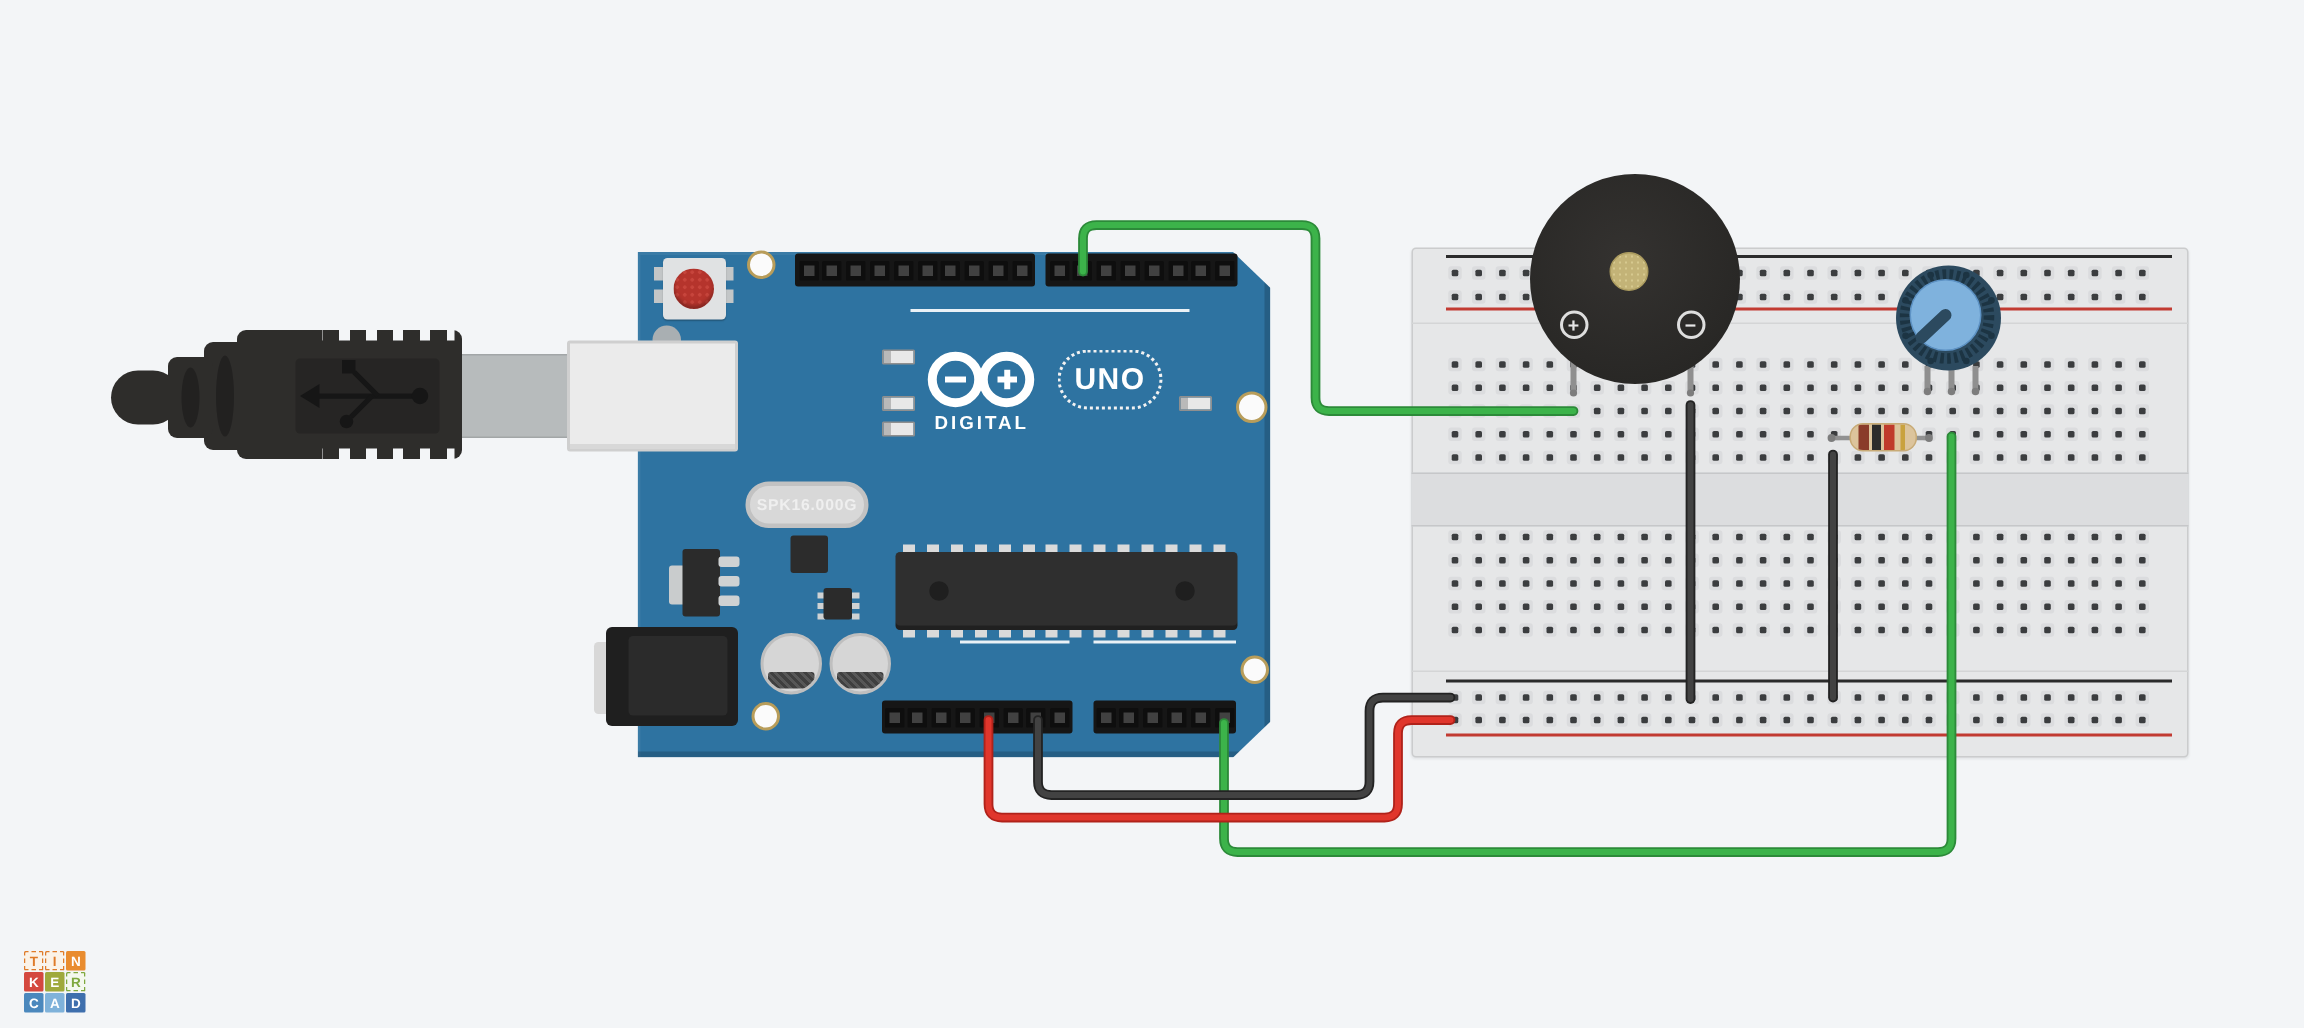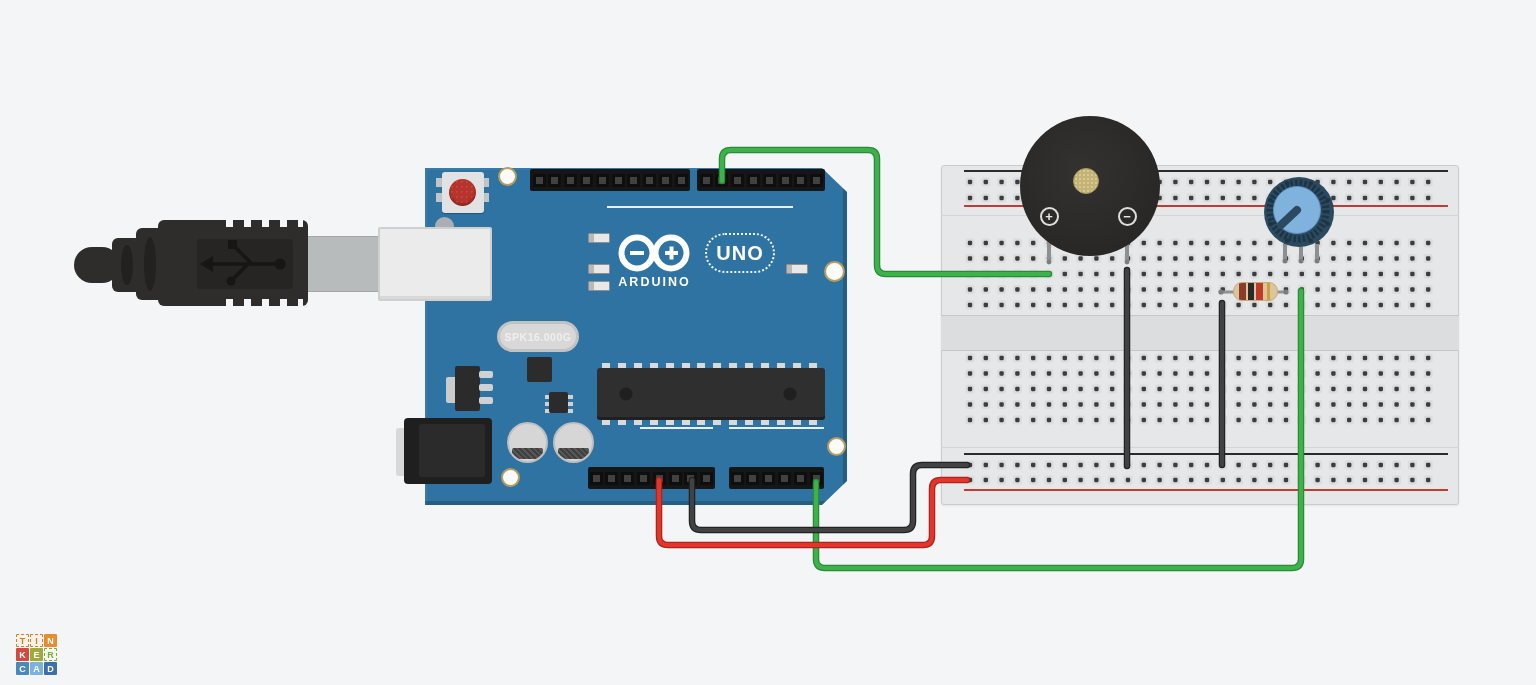--- a/index.html
+++ b/index.html
@@ -1140,21 +1140,21 @@
     <div class="abs led-bar" style="left: 588px; top: 281px; z-index: 2;"></div>
     <div class="abs led-bar" style="left: 786px; top: 264px; z-index: 2;"></div>
     <div class="wlabel" style="left: 817px; top: 268px; font-size: 10px;">ON</div>
     <svg width="1536" height="685" class="layer" style="z-index: 2;">
       <circle cx="637" cy="253" r="15.5" fill="none" stroke="#fff" stroke-width="6"></circle>
       <circle cx="671" cy="253" r="15.5" fill="none" stroke="#fff" stroke-width="6"></circle>
       <line x1="630" y1="253" x2="644" y2="253" stroke="#fff" stroke-width="4"></line>
       <line x1="665" y1="253" x2="678" y2="253" stroke="#fff" stroke-width="4"></line>
       <line x1="671.5" y1="246.5" x2="671.5" y2="259.5" stroke="#fff" stroke-width="4"></line>
     </svg>
-    <div class="abs" style="left: 602px; top: 275px; width: 105px; height: 14px; text-align: center; color: rgb(255, 255, 255); font-weight: bold; font-size: 12.5px; letter-spacing: 2px; z-index: 2;">ARDUINO</div>
+    <div class="abs" style="left: 602px; top: 275px; width: 105px; height: 14px; text-align: center; color: rgb(255, 255, 255); font-weight: bold; font-size: 12.5px; letter-spacing: 2px; z-index: 2;">DIGITAL</div>
     <div class="abs" style="left: 705px; top: 233px; width: 70px; height: 40px; border: 2px dotted rgb(242, 242, 242); border-radius: 20px; display: flex; align-items: center; justify-content: center; color: rgb(255, 255, 255); font-weight: bold; font-size: 20px; letter-spacing: 1px; z-index: 2; box-sizing: border-box;">UNO</div>
     <div class="abs" style="left: 497px; top: 321px; width: 82px; height: 31px; background: rgb(216, 216, 216); border: 3px solid rgb(194, 194, 194); border-radius: 16px; box-sizing: border-box; display: flex; align-items: center; justify-content: center; font-size: 10.5px; font-weight: bold; color: rgb(239, 239, 239); letter-spacing: 0.5px; z-index: 2;">SPK16.000G</div>
     <div class="abs" style="left: 527px; top: 357px; width: 25px; height: 25px; background: rgb(44, 44, 44); border-radius: 2px; z-index: 2;"></div>
     <div class="abs" style="left: 545px; top: 395px; width: 5px; height: 4px; background: rgb(207, 210, 211); z-index: 2;"></div>
     <div class="abs" style="left: 545px; top: 402px; width: 5px; height: 4px; background: rgb(207, 210, 211); z-index: 2;"></div>
     <div class="abs" style="left: 545px; top: 409px; width: 5px; height: 4px; background: rgb(207, 210, 211); z-index: 2;"></div>
     <div class="abs" style="left: 568px; top: 395px; width: 5px; height: 4px; background: rgb(207, 210, 211); z-index: 2;"></div>
     <div class="abs" style="left: 568px; top: 402px; width: 5px; height: 4px; background: rgb(207, 210, 211); z-index: 2;"></div>
     <div class="abs" style="left: 568px; top: 409px; width: 5px; height: 4px; background: rgb(207, 210, 211); z-index: 2;"></div>
     <div class="abs" style="left: 549px; top: 392px; width: 19px; height: 21px; background: rgb(43, 43, 43); border-radius: 2px; z-index: 2;"></div>

